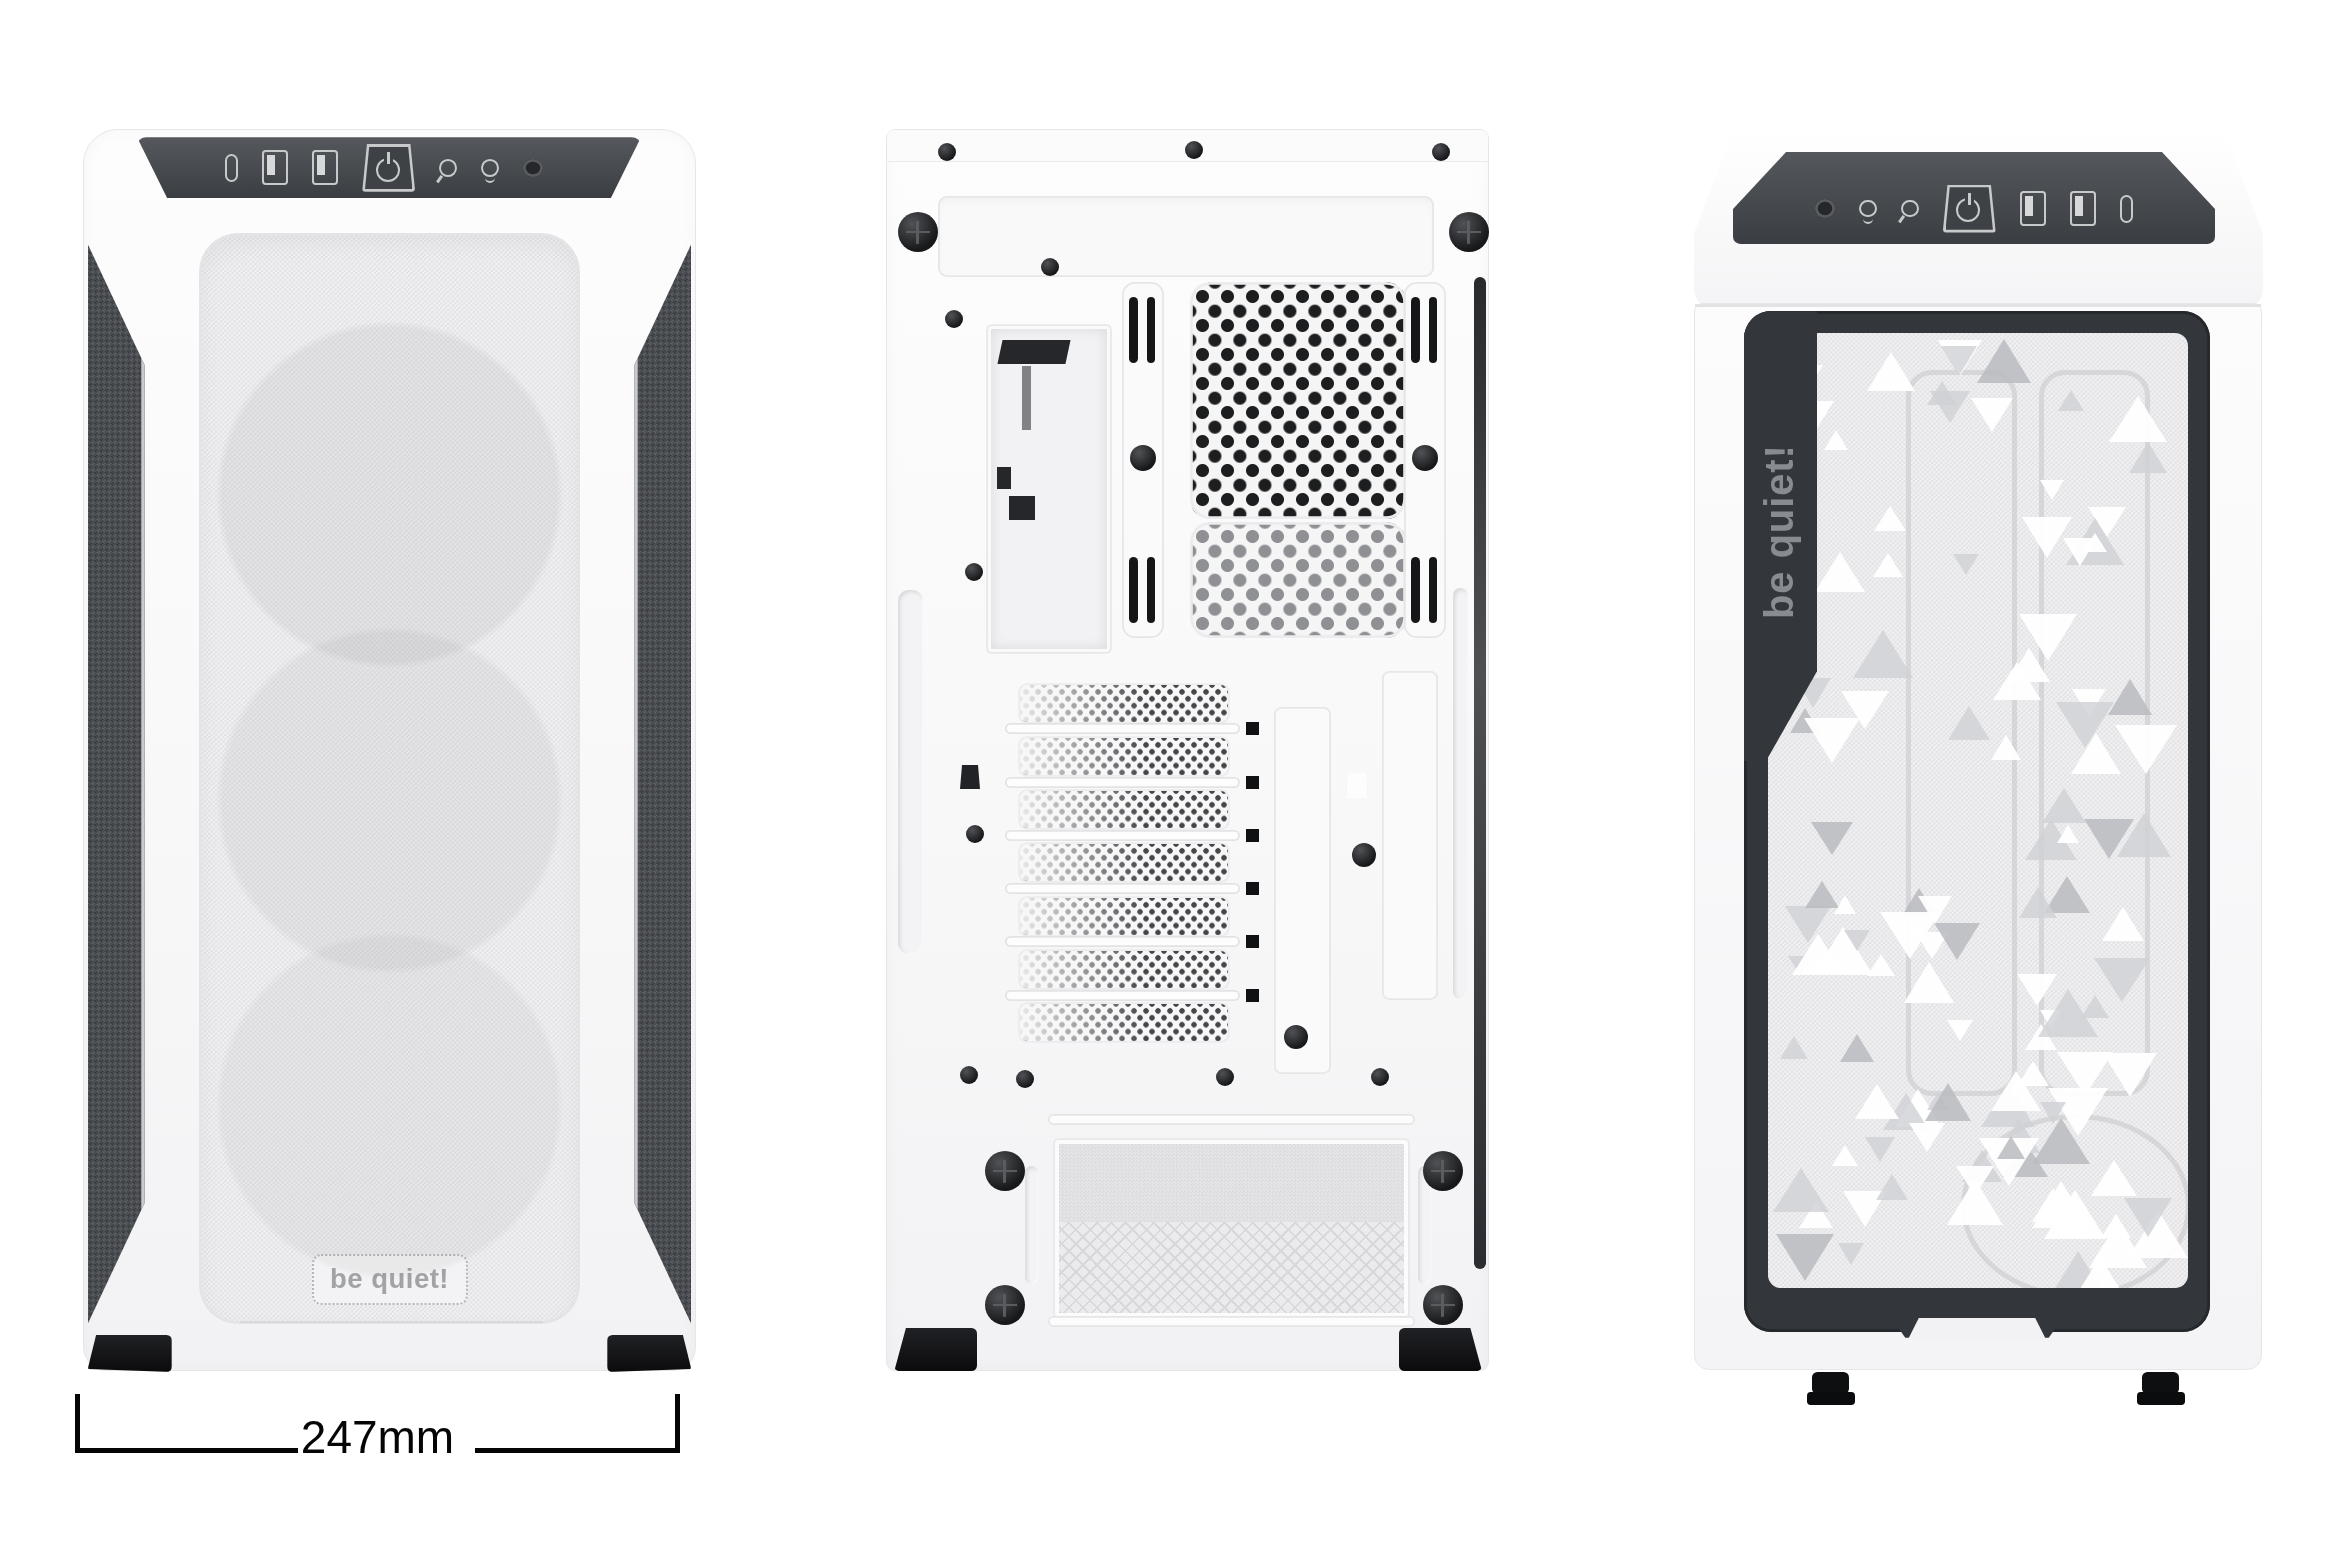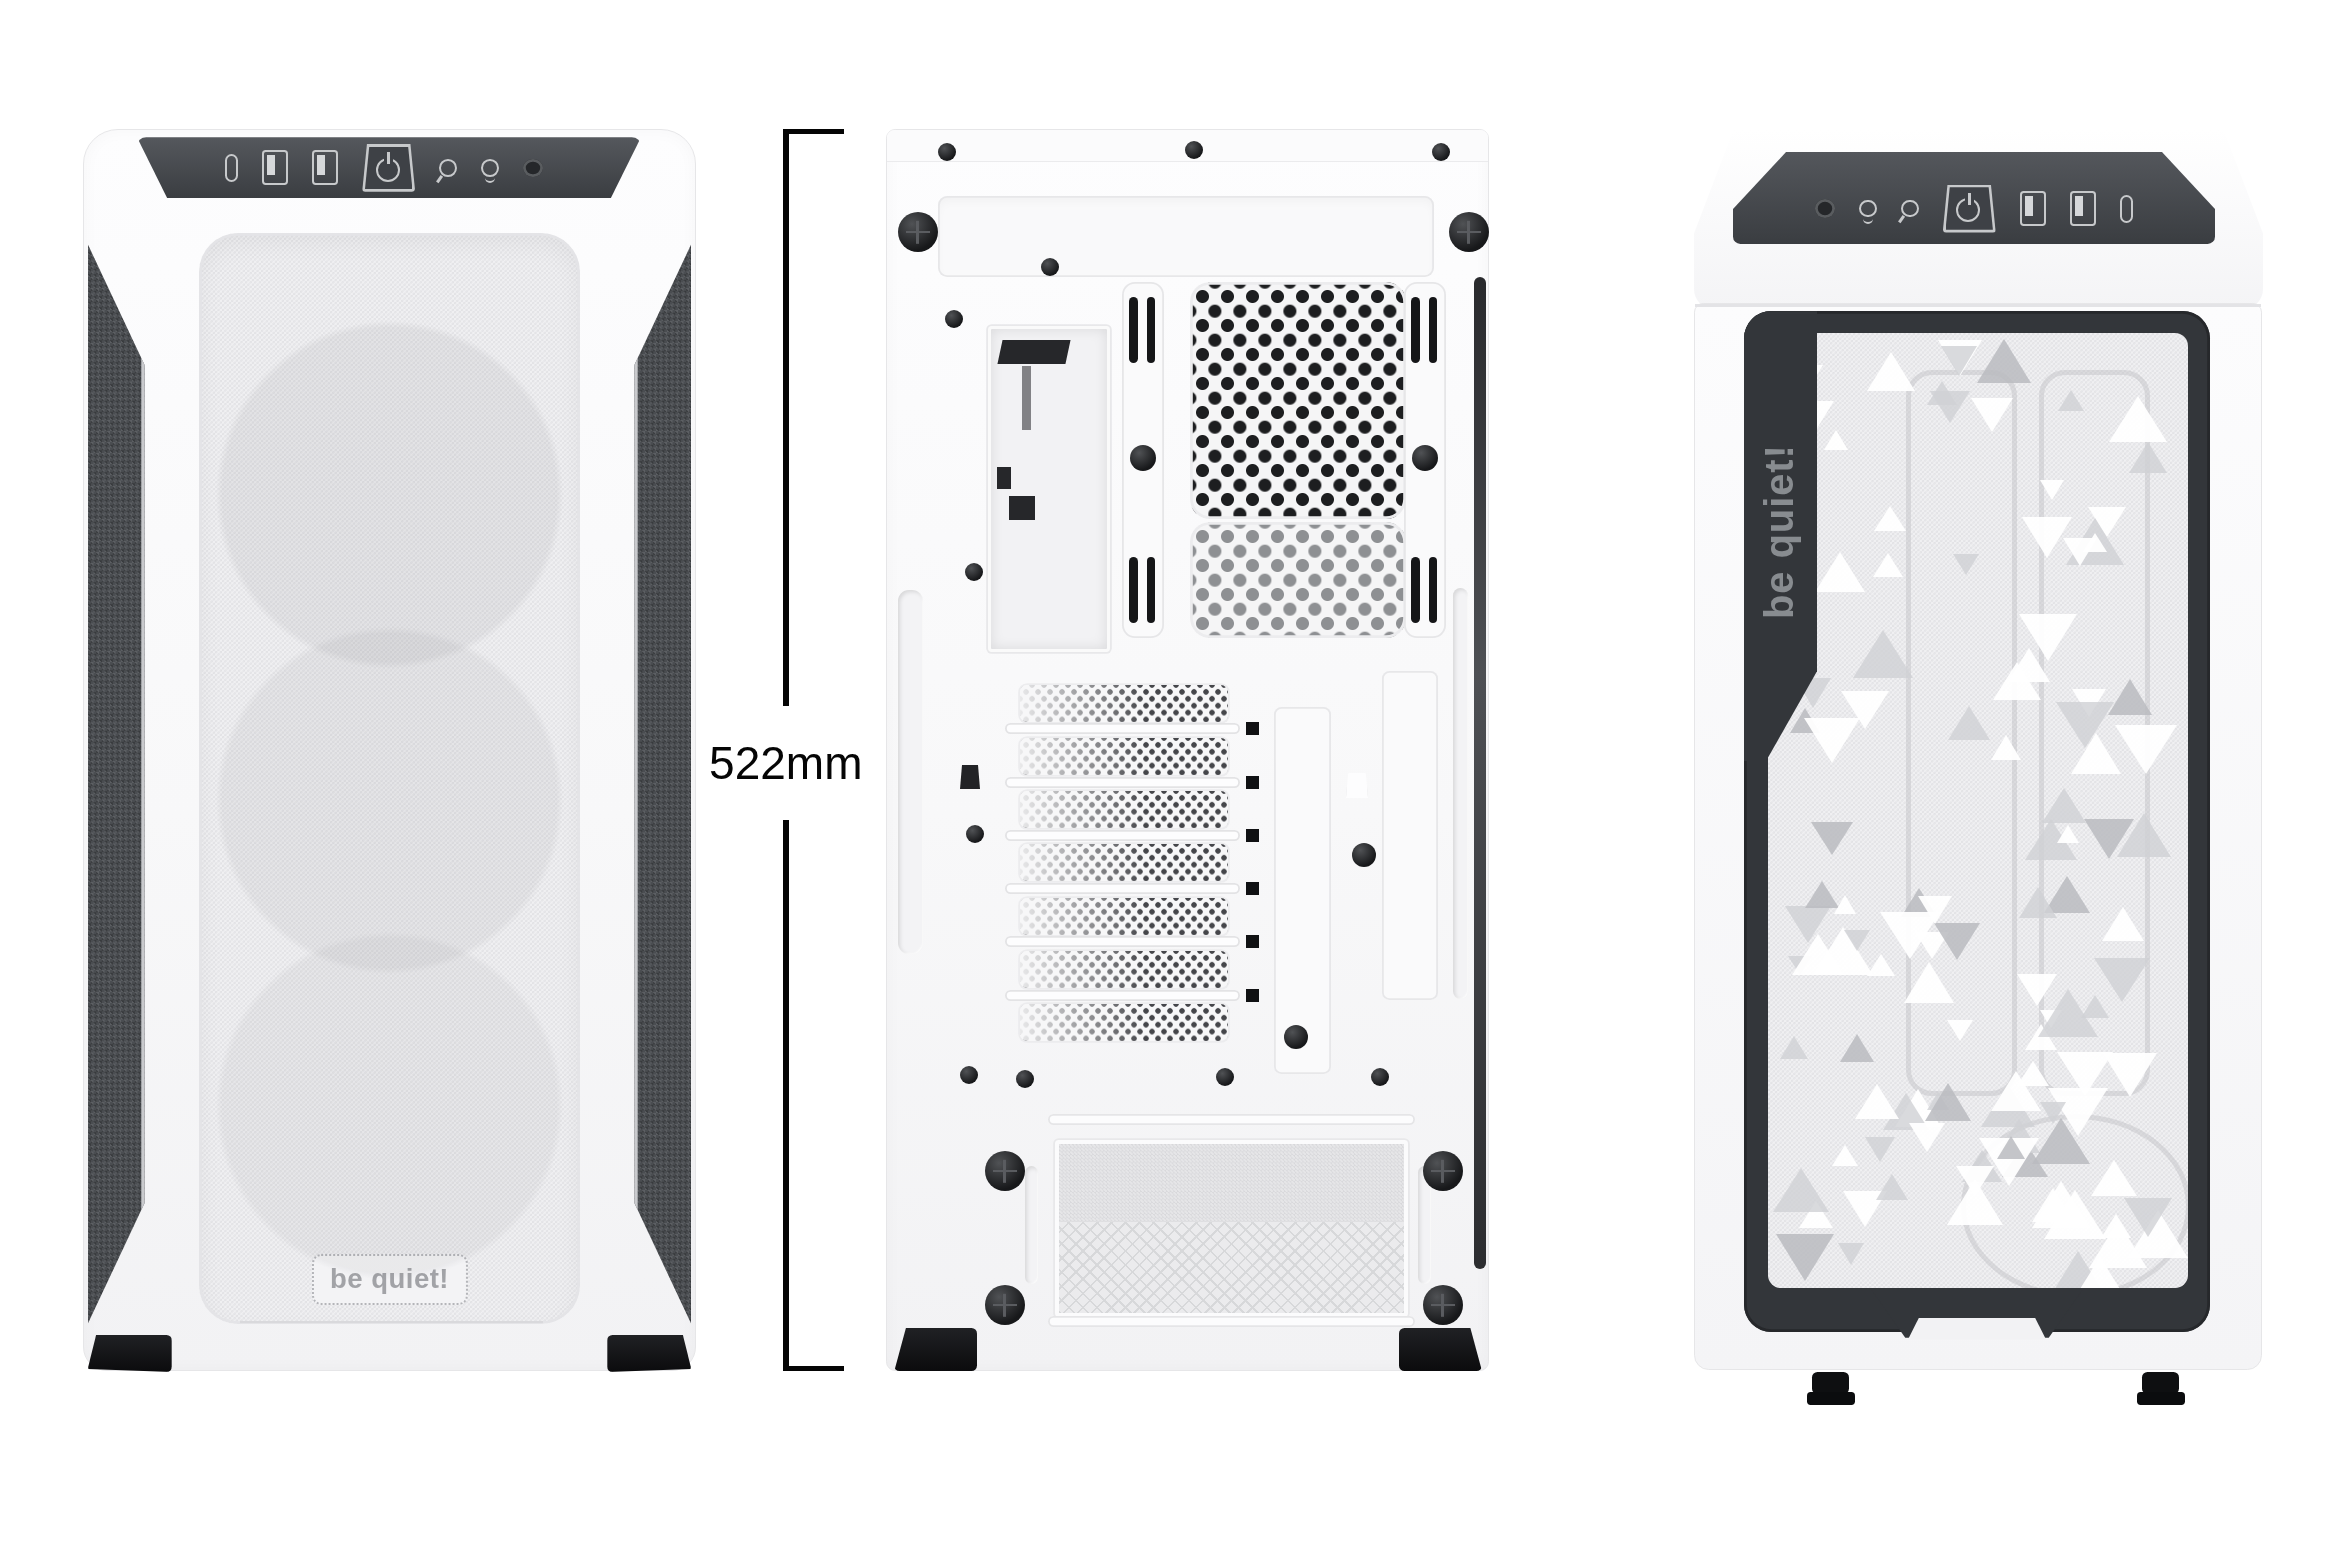--- a/index.html
+++ b/index.html
@@ -193,20 +193,27 @@
     <div class="strip strip-l carbon"></div>
     <div class="strip strip-r carbon"></div>
     <div class="front-mesh mesh-checker">
       <div class="front-badge">be quiet!</div>
     </div>
     <div class="chin-line"></div>
     <div class="foot" style="left:3.7px;top:1205px;width:84px;height:37px;clip-path:polygon(10% 0,100% 0,100% 100%,0 92%);"></div>
     <div class="foot" style="right:3.7px;top:1205px;width:84px;height:37px;clip-path:polygon(0 0,90% 0,100% 92%,0 100%);"></div>
   </section>
 
+  <div class="dim" id="dim-w" style="left:75px;top:1394px;width:605px;height:59px;">
+    <div class="tick-v" style="left:0;top:0;height:59px;"></div>
+    <div class="tick-v" style="right:0;top:0;height:59px;"></div>
+    <div class="seg-h" style="left:0;bottom:0;width:223px;"></div>
+    <div class="seg-h" style="right:0;bottom:0;width:205px;"></div>
+    <div class="dim-label" style="left:223px;width:159px;bottom:-7.3px;">247mm</div>
+  </div>
 
   <section id="rear" class="case" style="left:886px;top:129px;width:601px;height:1240px;">
     <div class="toplip"></div>
     <div class="topbar"></div>
 
     <div class="io-opening">
       <div class="blk" style="left:9.2px;top:11px;width:68px;height:24px;transform:skewX(-12deg);"></div>
       <div class="blk" style="left:5.5px;top:138px;width:14.7px;height:22px;"></div>
       <div class="blk" style="left:18.4px;top:167px;width:26px;height:24px;"></div>
       <div class="blk" style="left:31px;top:37px;width:9.2px;height:64px;opacity:.55;"></div>
@@ -285,27 +292,20 @@
       <div class="screw" style="left: 465px; top: 713px; width: 24px; height: 24px;"></div>
       <div class="screw" style="left: 397px; top: 895px; width: 24px; height: 24px;"></div>
       <div class="screw big" style="left: 11px; top: 82px; width: 40px; height: 40px;"></div>
       <div class="screw big" style="left: 562px; top: 82px; width: 40px; height: 40px;"></div>
       <div class="screw big" style="left: 98px; top: 1021px; width: 40px; height: 40px;"></div>
       <div class="screw big" style="left: 536px; top: 1021px; width: 40px; height: 40px;"></div>
       <div class="screw big" style="left: 98px; top: 1155px; width: 40px; height: 40px;"></div>
       <div class="screw big" style="left: 536px; top: 1155px; width: 40px; height: 40px;"></div>
     </section>
 
-  <div class="dim" id="dim-hr" style="left:783px;top:129px;width:61px;height:1242px;">
-    <div class="tick-h" style="left:0;top:0;width:61px;"></div>
-    <div class="tick-h" style="left:0;bottom:0;width:61px;"></div>
-    <div class="seg-v" style="left:0;top:0;height:577px;"></div>
-    <div class="seg-v" style="left:0;bottom:0;height:551px;"></div>
-    <div class="dim-label" style="left:2.8px;top:634px;transform:translate(-50%,-50%);">522mm</div>
-  </div>
 
   <section id="side" class="case" style="left:1694px;top:129px;width:569px;height:1276px;">
     <div class="cap"></div>
     <div class="side-top-panel">
       <div class="io-row" id="top-io-row" style="left:0;right:0;top:26px;height:61px;justify-content:center;gap:24px;">
           <span class="io io-led"></span>
           <span class="io io-headphone"></span>
           <span class="io io-mic"></span>
           <span class="io io-power">
             <span class="t-outer"></span>

